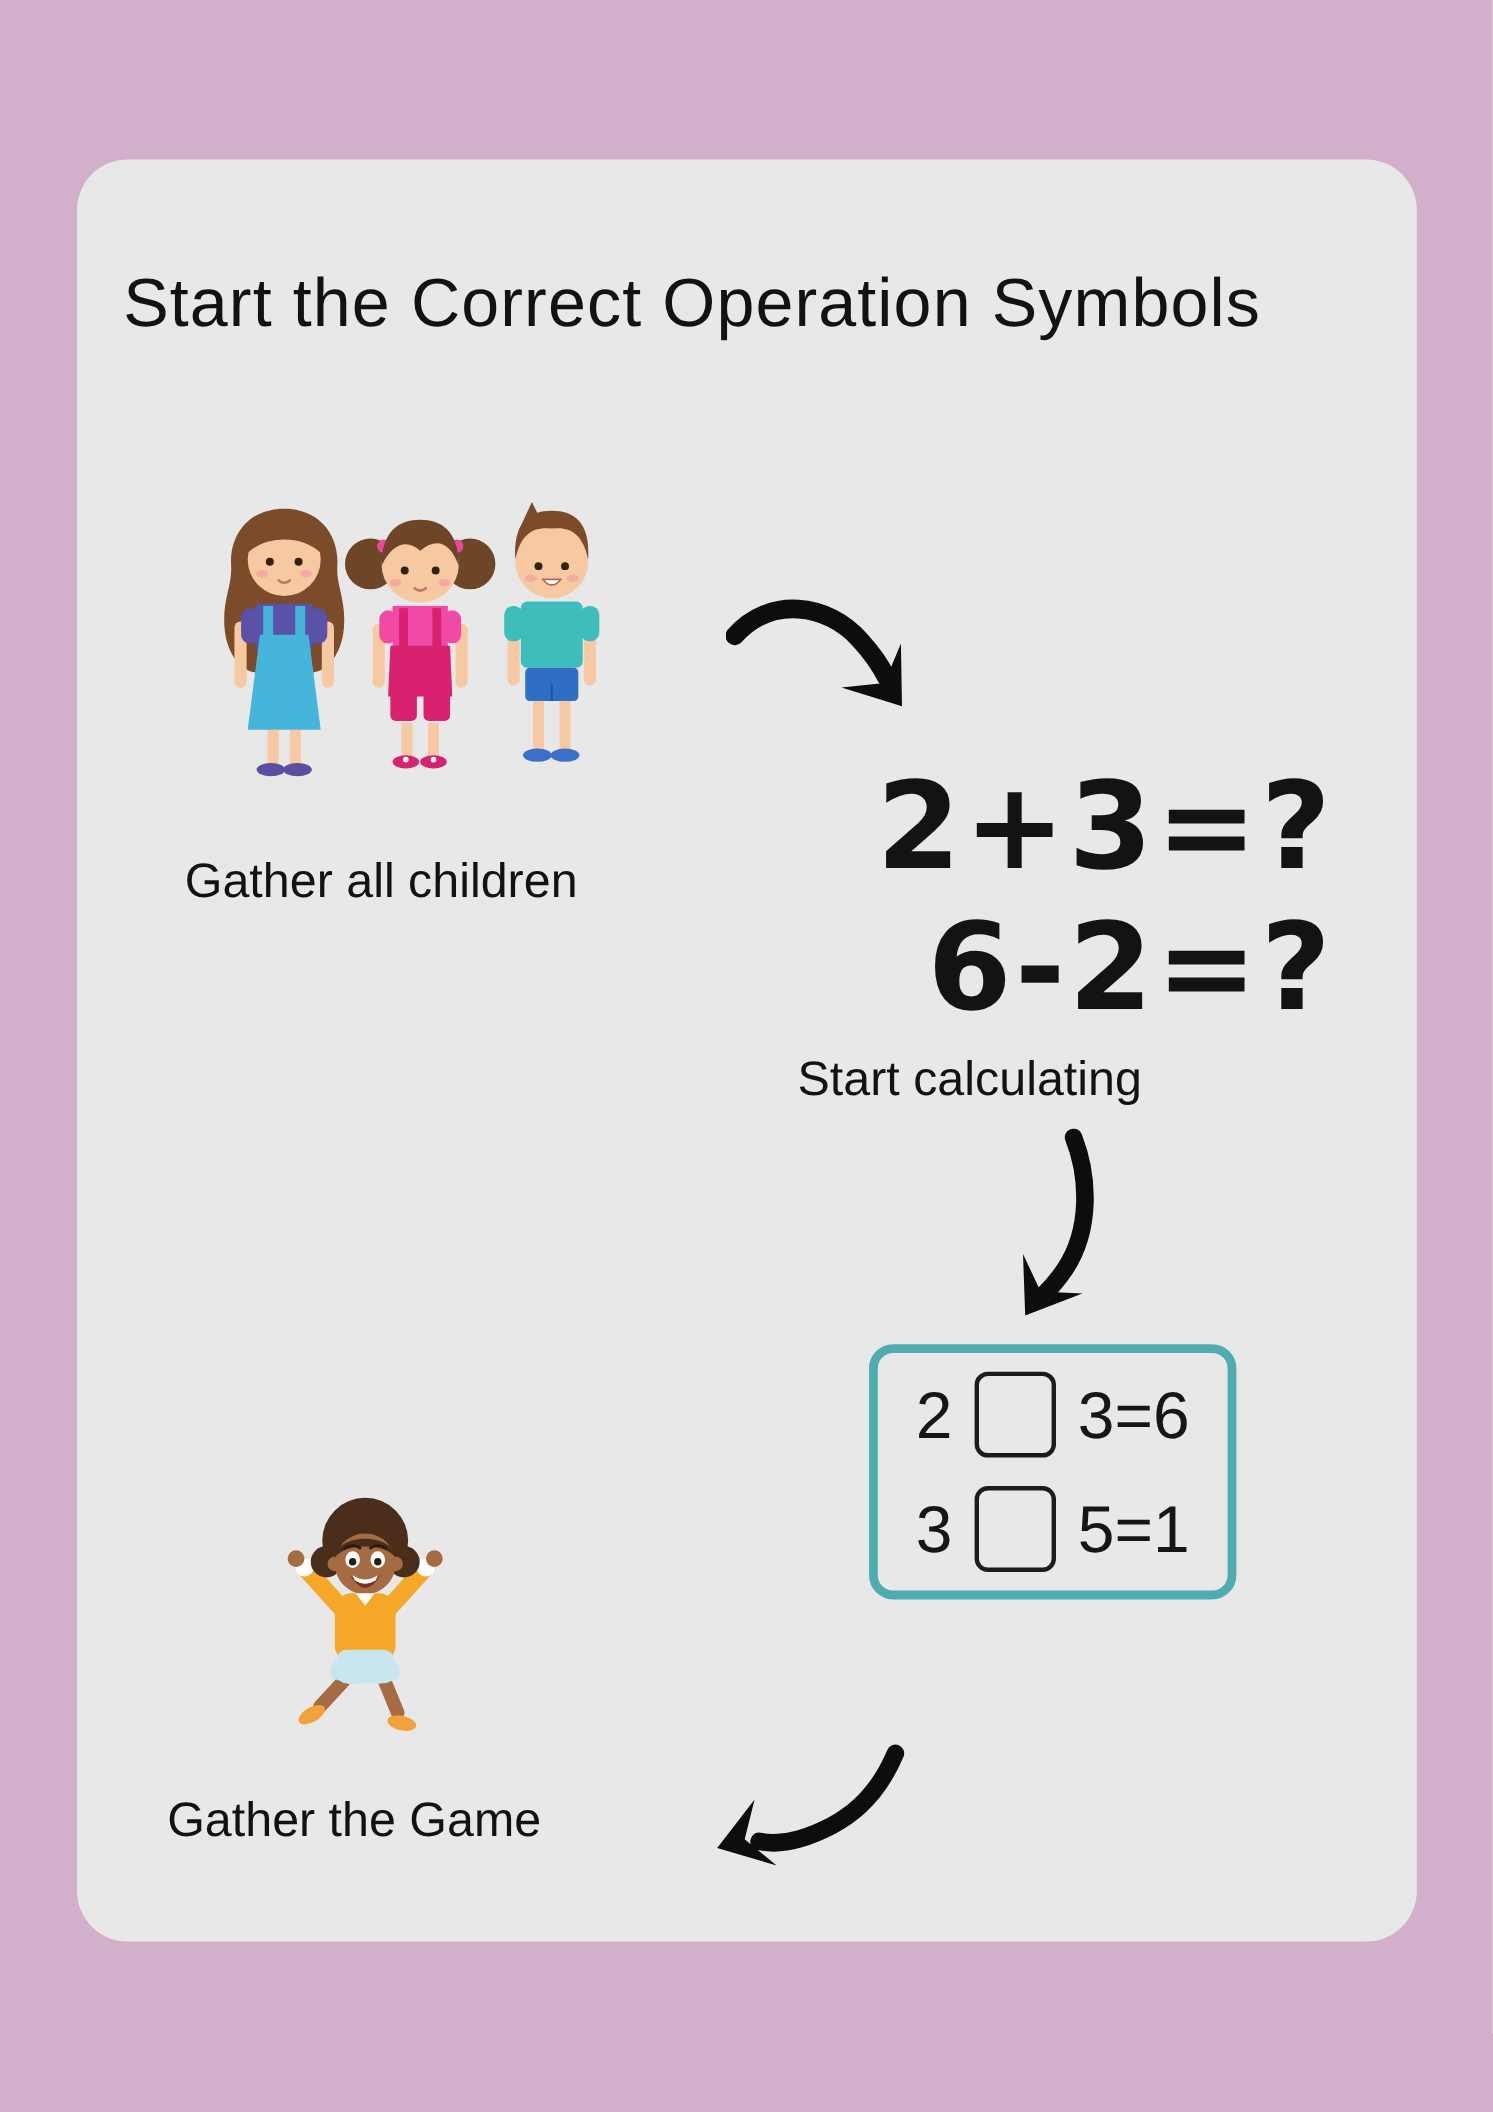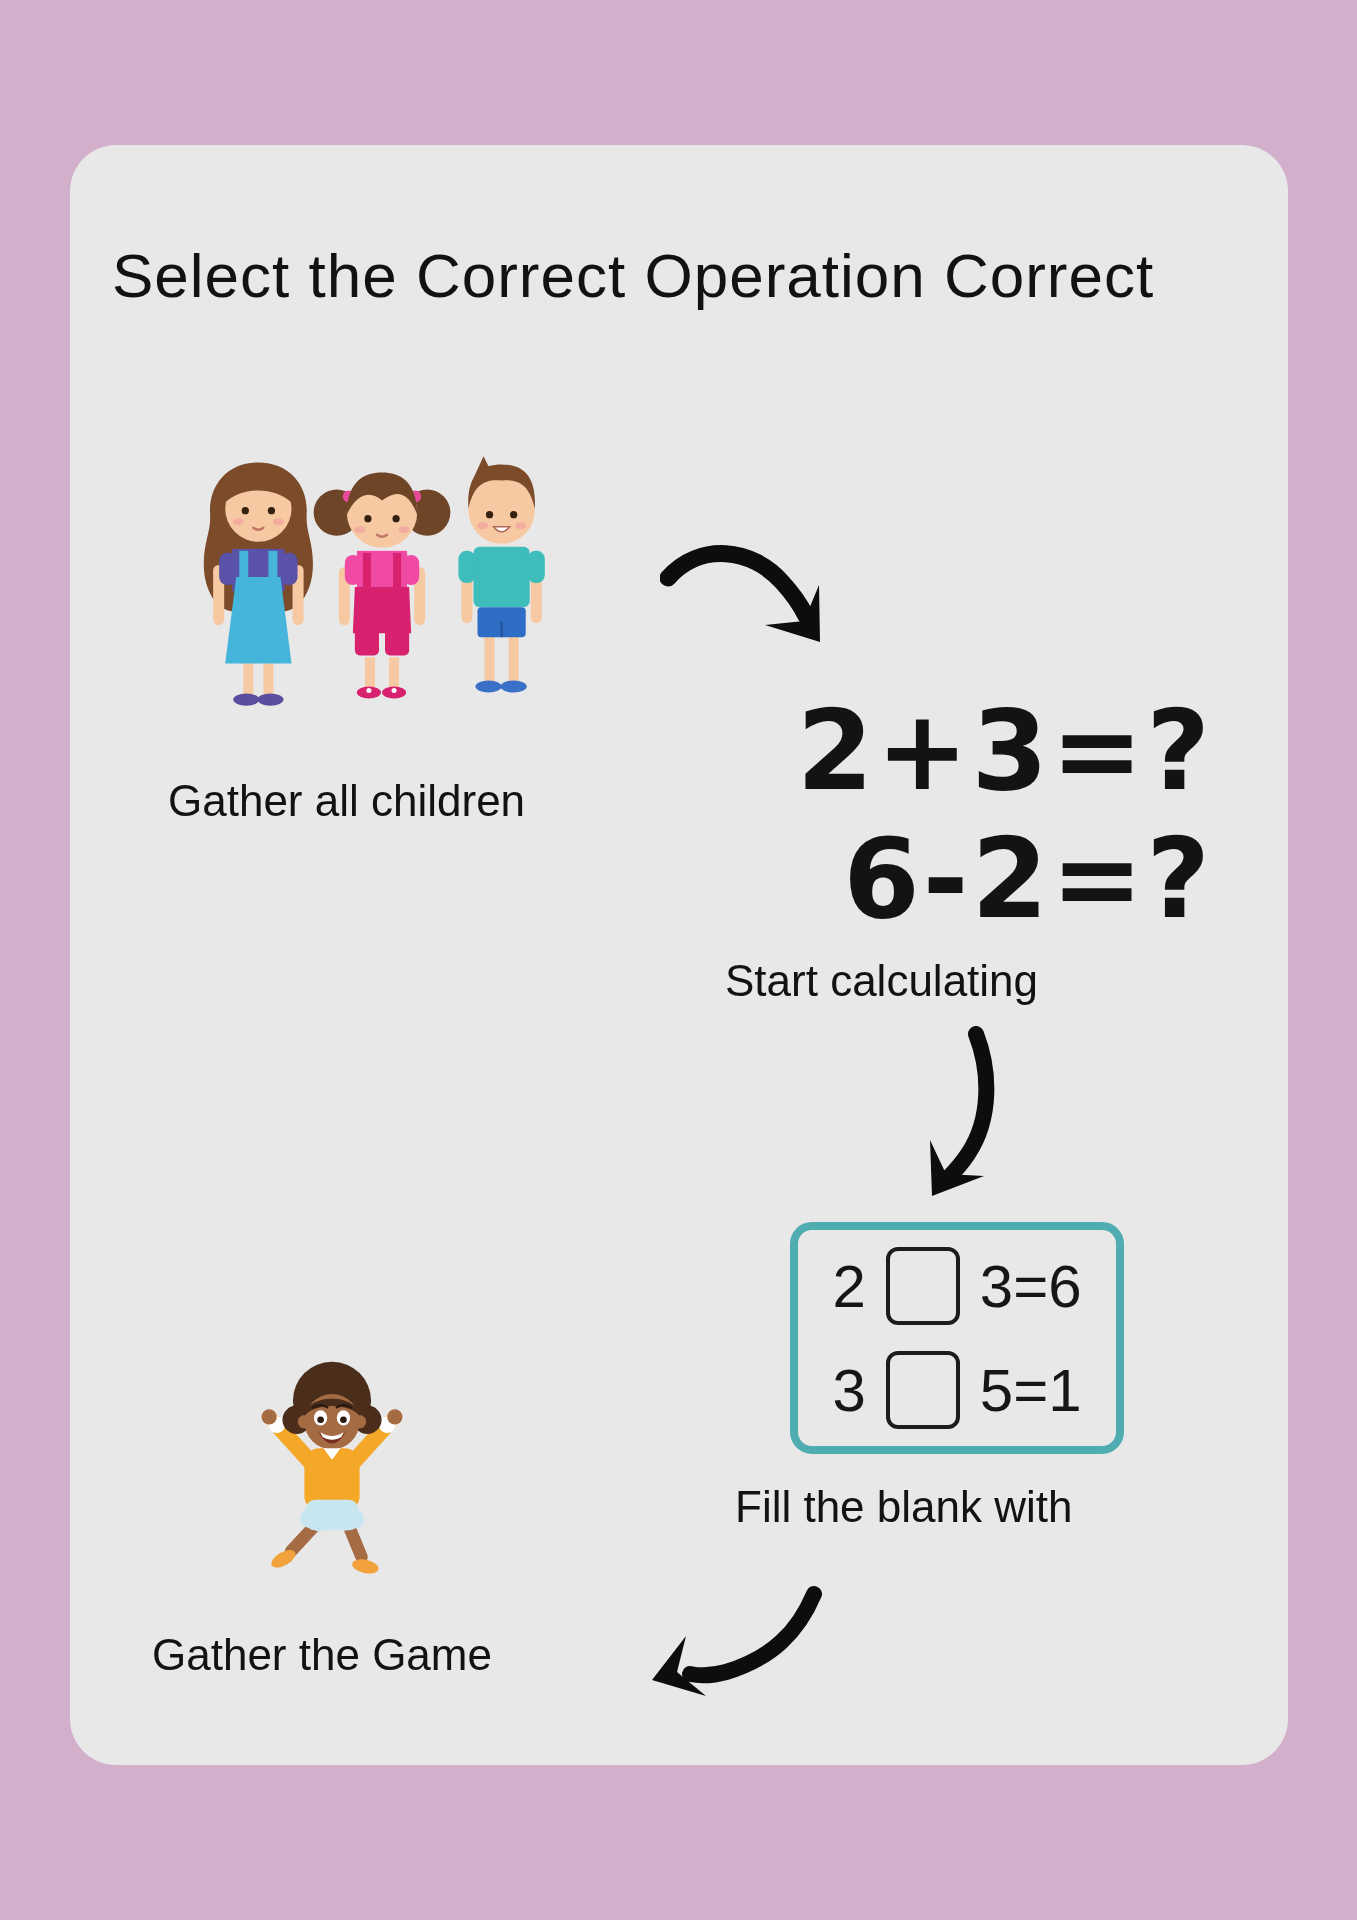--- a/index.html
+++ b/index.html
@@ -70,21 +70,21 @@
     background:transparent;
   }
   svg{display:block;}
 </style>
 </head>
 <body>
 
 <div class="canvas">
   <div class="card"></div>
 
-  <div class="abs title">Select the Correct Operation Correct</div>
+  <div class="abs title">Start the Correct Operation Symbols</div>
 
   <svg class="abs" style="left:186px;top:428px;" width="392" height="302" viewBox="0 0 390 300" aria-hidden="true">
 
     <path d="M72,34 C40,34 22,58 24,86 C25,104 16,116 18,142 C20,166 34,184 50,182 L94,182 C110,184 124,166 126,142 C128,116 119,104 120,86 C122,58 104,34 72,34 Z" fill="#7B4B2A"></path>
     <rect x="57" y="234" width="10" height="32" fill="#F7C9A2"></rect>
     <rect x="77" y="234" width="10" height="32" fill="#F7C9A2"></rect>
     <ellipse cx="60" cy="270" rx="13" ry="6" fill="#5B4EA0"></ellipse>
     <ellipse cx="84" cy="270" rx="13" ry="6" fill="#5B4EA0"></ellipse>
     <rect x="27" y="136" width="11" height="60" rx="5.5" fill="#F7C9A2"></rect>
     <rect x="106" y="136" width="11" height="60" rx="5.5" fill="#F7C9A2"></rect>
@@ -177,21 +177,20 @@
       <span>3=6</span>
     </div>
     <div class="box-row">
       <span>3</span>
       <span class="blank-square"></span>
       <span>5=1</span>
     </div>
   </div>
 
   <div class="abs caption caption-center" style="left:735px;top:1468px;width:520px;line-height:1.78;">
-    <div>Fill the blank with</div>
   </div>
 
   <svg class="abs" style="left:642px;top:1584px;" width="185" height="122" viewBox="0 0 185 122" aria-hidden="true">
     <path d="M172,10 C156,48 130,74 84,88 C70,92 58,92 48,90" fill="none" stroke="#0d0d0d" stroke-width="16" stroke-linecap="round"></path>
     <polygon points="10,96 44,52 35,88 64,112" fill="#0d0d0d"></polygon>
   </svg>
 
   <svg class="abs" style="left:232px;top:1360px;" width="200" height="230" viewBox="0 0 210 240" aria-hidden="true">
     <line x1="84" y1="108" x2="46" y2="66" stroke="#F5A728" stroke-width="17" stroke-linecap="round"></line>
     <line x1="126" y1="108" x2="164" y2="66" stroke="#F5A728" stroke-width="17" stroke-linecap="round"></line>

